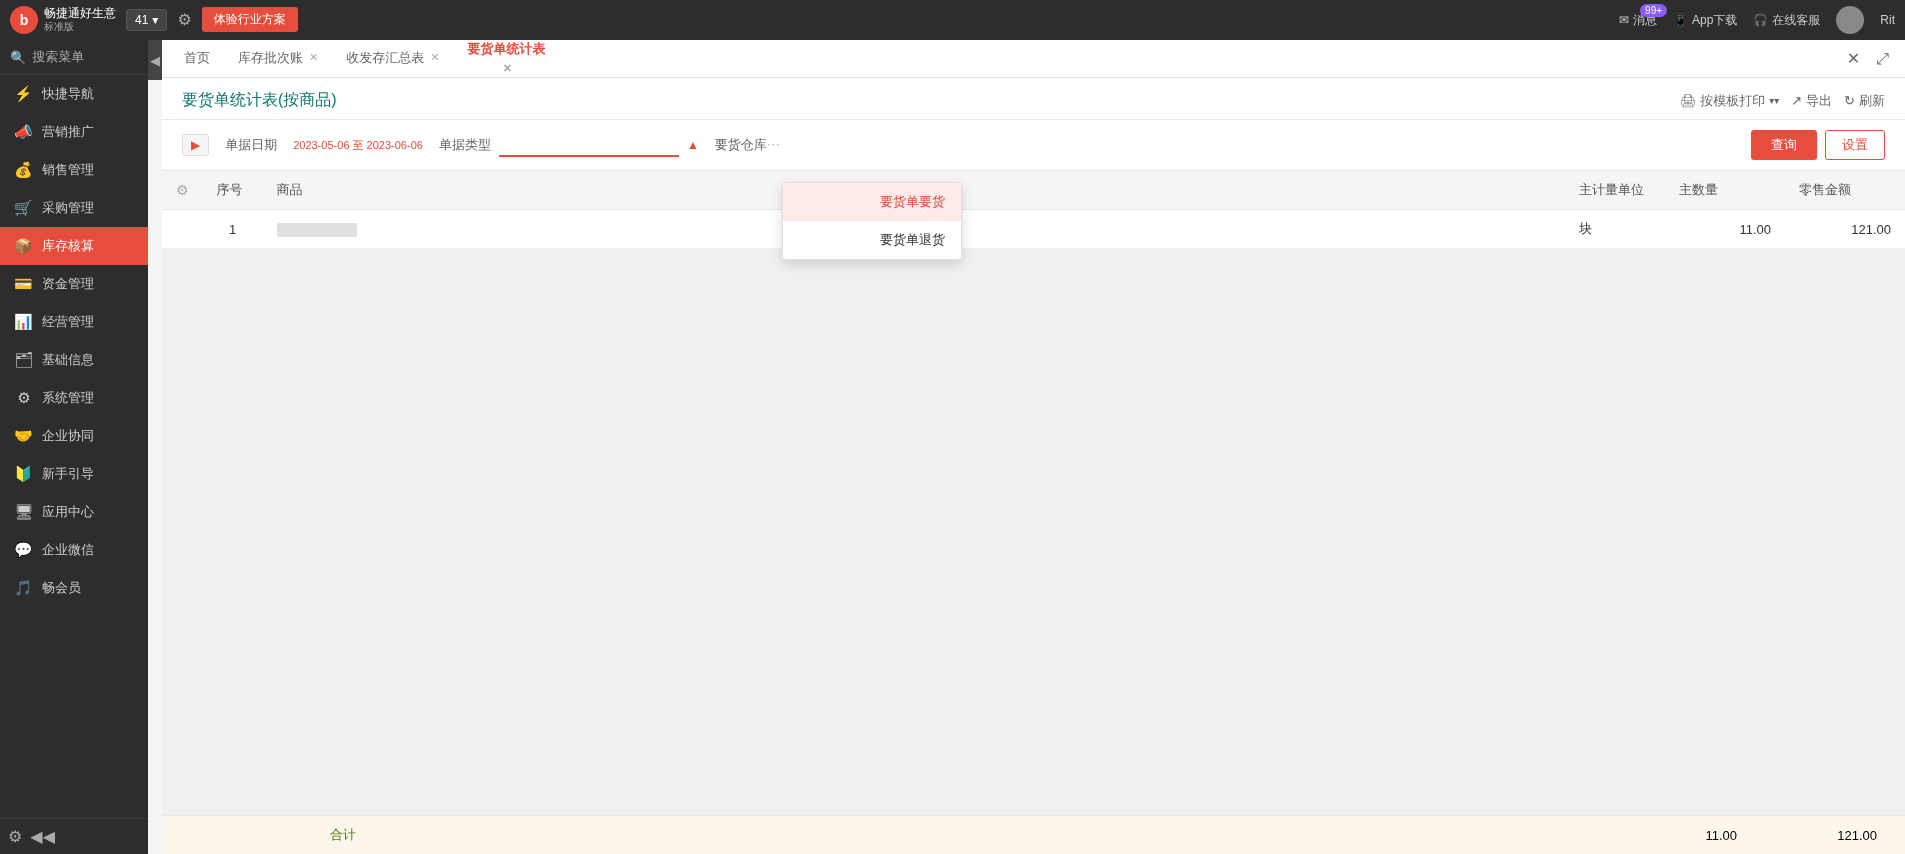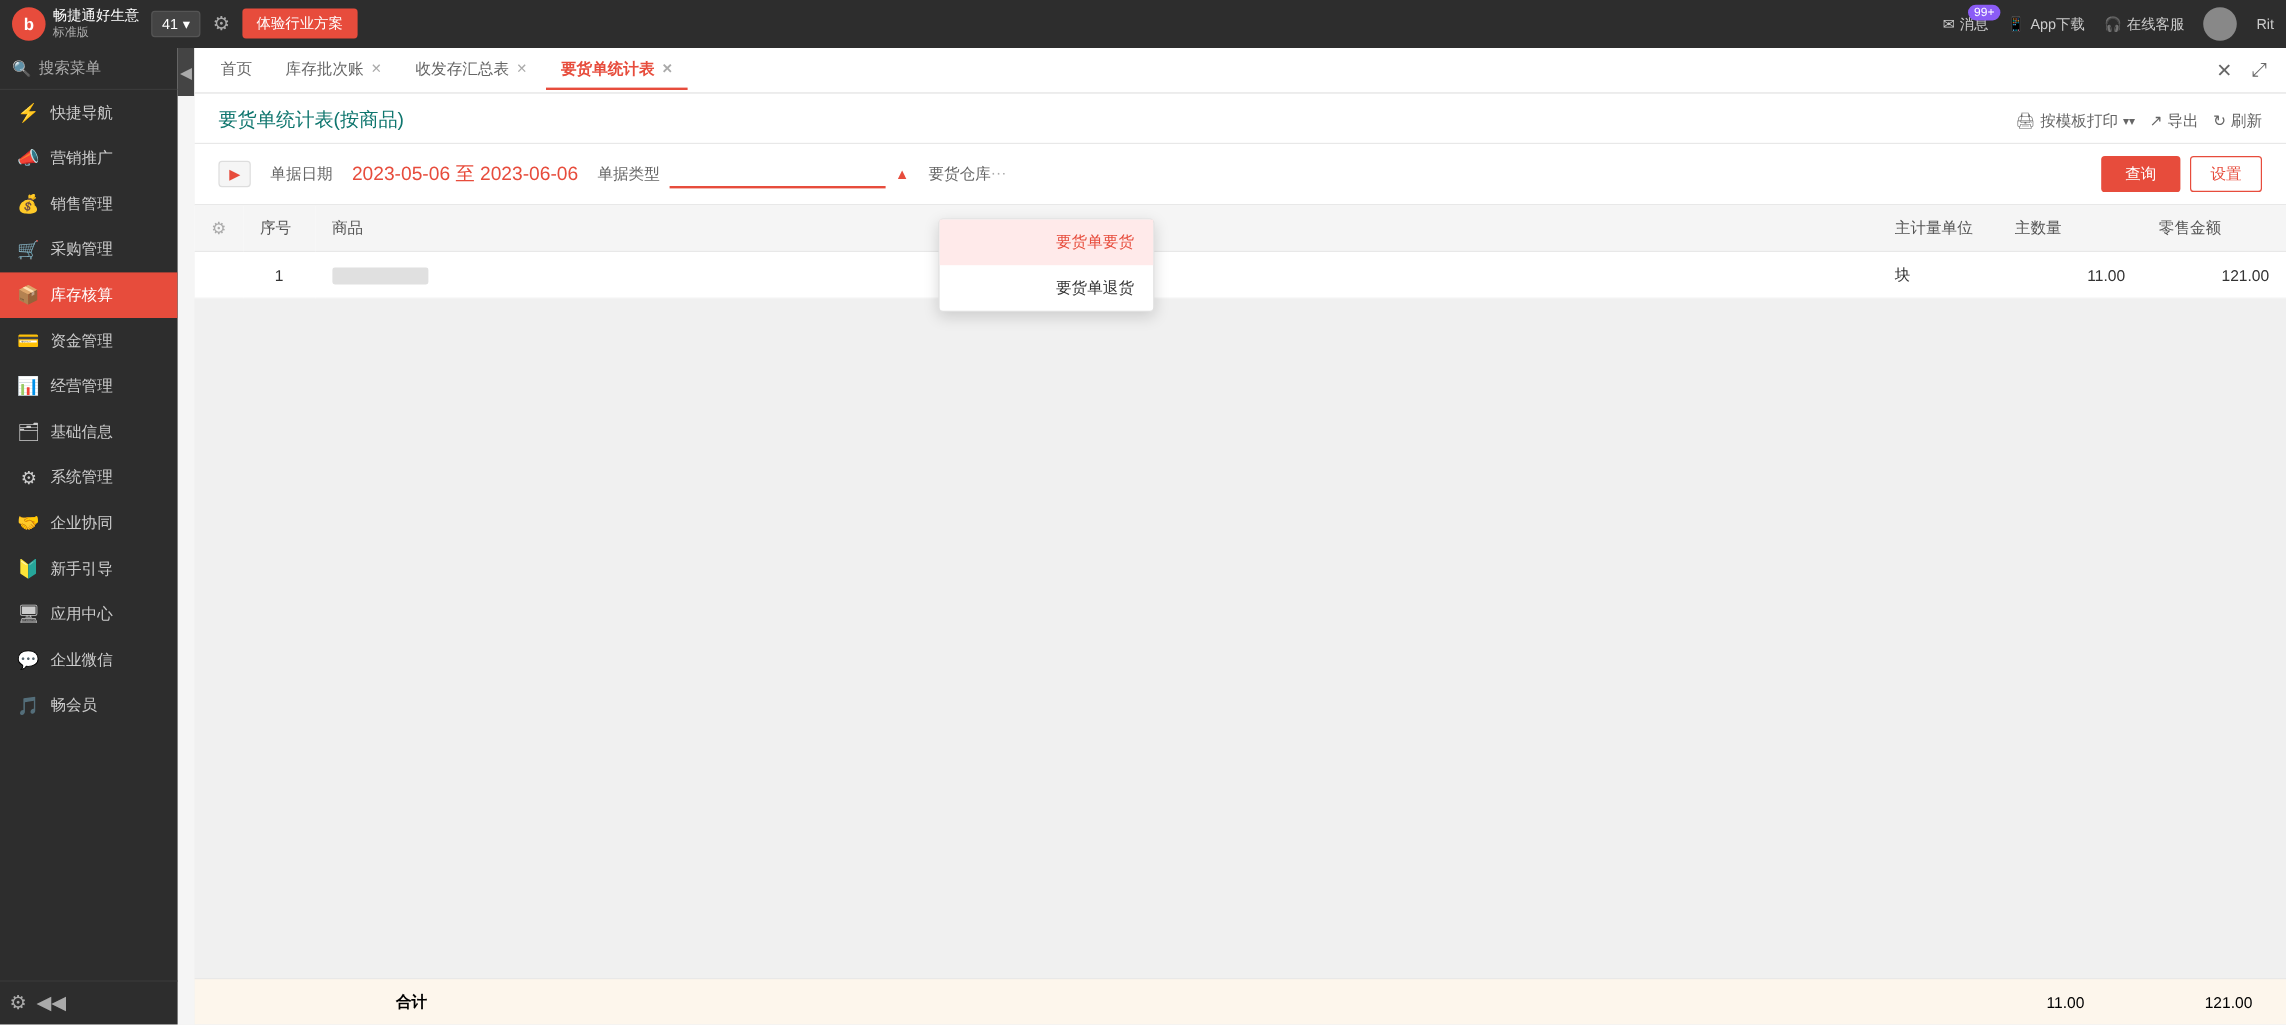--- a/index.html
+++ b/index.html
@@ -186,20 +186,21 @@
       cursor: pointer;
       color: #666;
       font-size: 13px;
       border-bottom: 2px solid transparent;
       white-space: nowrap;
     }
     .tab-item.active {
       color: #e74c3c;
       border-bottom: 2px solid #e74c3c;
       font-weight: bold;
+      flex-direction: column;
     }
     .tab-close {
       font-size: 11px;
       color: #aaa;
       margin-left: 2px;
       cursor: pointer;
     }
     .tab-bar-actions {
       margin-left: auto;
       display: flex;
@@ -290,21 +291,21 @@
       font-size: 12px;
       color: #333;
       background: #fff;
     }
     .date-btn.more {
       background: #e74c3c;
       color: white;
       border-color: #e74c3c;
       border-radius: 10px;
     }
-    .date-range-text { color: #e74c3c; font-size: 16px; }
+    .date-range-text { color: #e74c3c; font-size: 11px; }
 
     .filter-type-group {
       display: flex;
       align-items: center;
       gap: 8px;
     }
     .filter-type-label { color: #666; font-size: 13px; }
     .filter-type-input {
       border: none;
       border-bottom: 2px solid #e74c3c;
@@ -410,21 +411,21 @@
     
     .table-footer {
       background: #fdf6ec;
       border-top: 1px solid #e8e8e8;
       padding: 10px 14px;
       display: flex;
       align-items: center;
       gap: 20px;
       font-size: 13px;
     }
-    .footer-label { color: #000000; font-weight: bold; padding-left: 14px; }
+    .footer-label { color: #4d7c0f; font-weight: normal; padding-left: 14px; }
     .footer-qty { min-width: 120px; text-align: right; padding: 0 14px; }
     .footer-amount { min-width: 120px; text-align: right; padding: 0 14px; }
 
     
     .product-placeholder {
       display: inline-block;
       width: 80px;
       height: 14px;
       background: #e0e0e0;
       border-radius: 2px;

